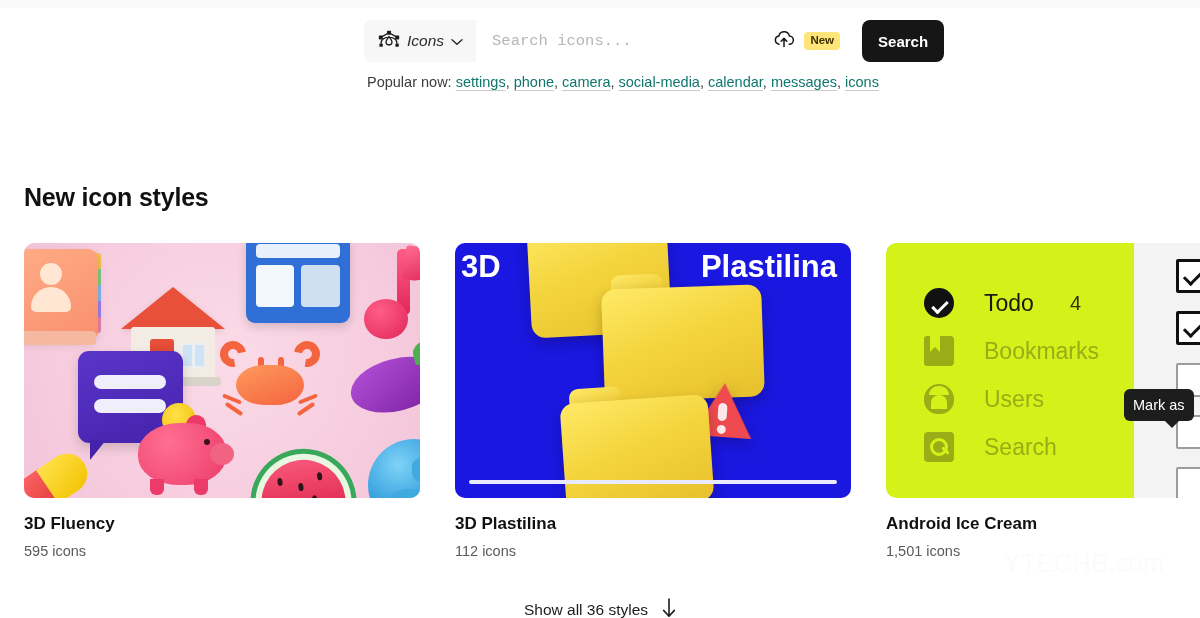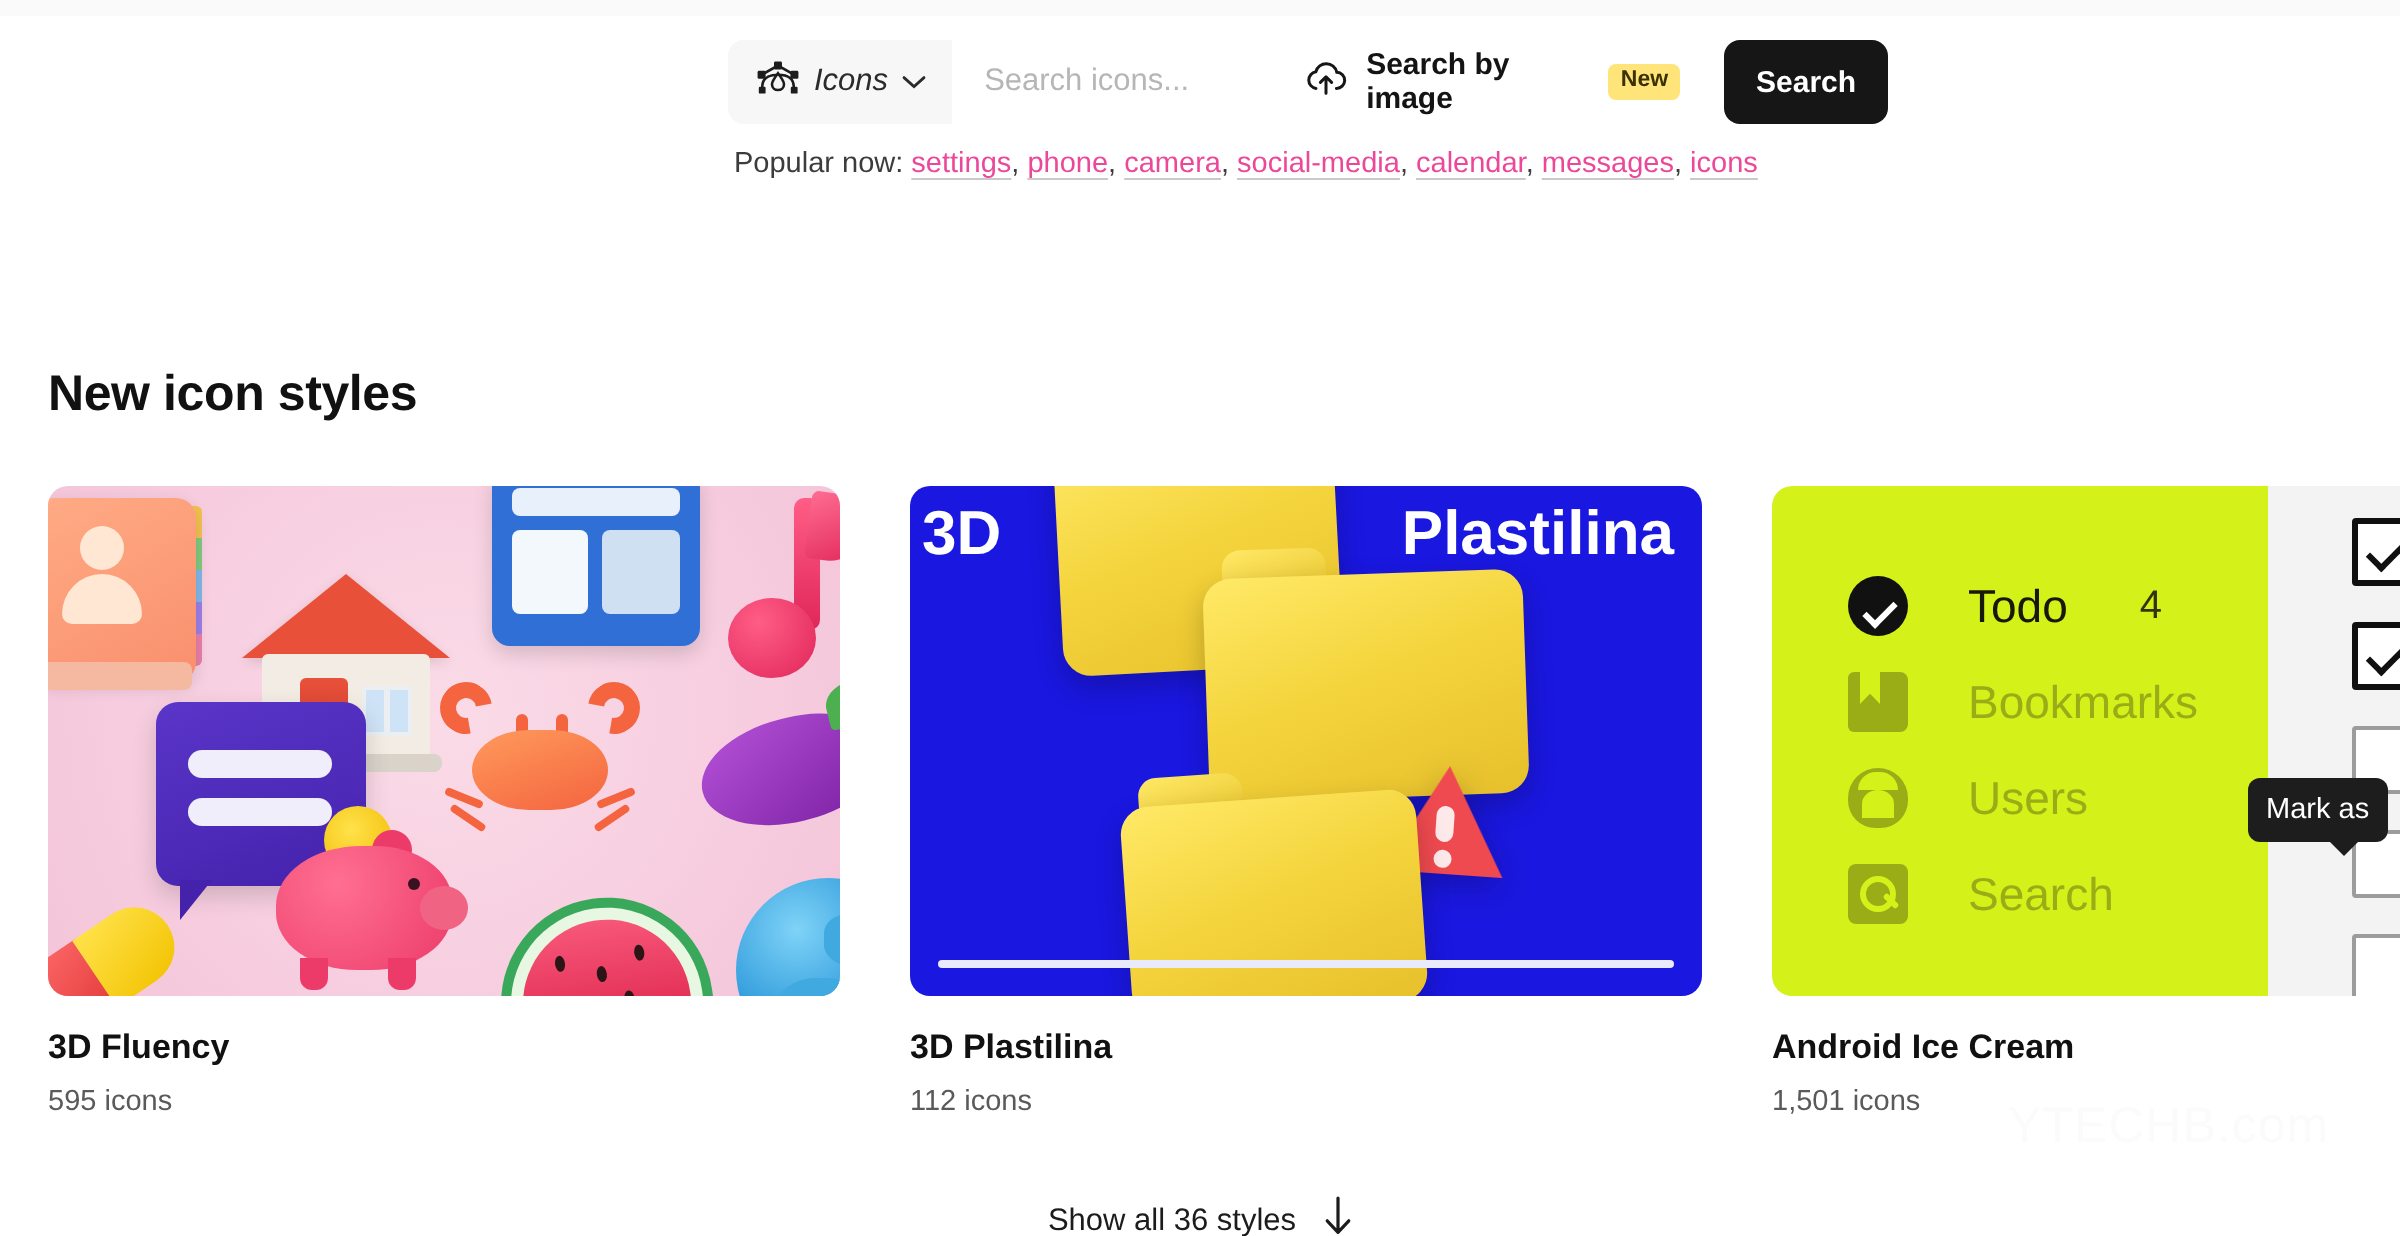--- a/index.html
+++ b/index.html
@@ -45,21 +45,21 @@
   .chev{ display:block; }
   .input-wrap{
     display:flex; align-items:center;
     height:42px;
     background:#ffffff;
     padding:0 0 0 14px;
     width:378px;
   }
   .search-input{
     border:0; outline:0; background:transparent;
-    font-family:Liberation Sans, sans-serif;
+    font-family:Liberation Mono, monospace;
     font-size:15.5px; color:#1d4ed8;
     width:158px; height:40px;
   }
   .search-input::placeholder{ color:#b6b6b6; }
   .by-image{
     display:flex; align-items:center; gap:9px;
     height:42px;
     padding:0 14px 0 4px;
     margin-left:auto;
     cursor:pointer; user-select:none;
@@ -80,21 +80,21 @@
     cursor:pointer;
   }
 
   
   .popular{
     position:absolute; top:74px; left:367px;
     font-size:14.5px; color:#3c3c3c; white-space:nowrap;
   }
   .popular .plabel{ color:#3c3c3c; }
   .popular a{
-    color:#ec4899; text-decoration:underline;
+    color:#0f766e; text-decoration:underline;
     text-decoration-color:#c9c9c9;
     text-underline-offset:3px;
   }
   .popular .sep{ color:#3c3c3c; }
 
   
   .section-title{
     position:absolute; top:183px; left:24px;
     font-size:25px; font-weight:bold; color:#111;
     letter-spacing:-0.2px;
@@ -464,21 +464,20 @@
 
     <div class="input-wrap">
       <input class="search-input" type="text" placeholder="Search icons..." style="">
       <div class="by-image">
         <span>
           <svg width="22" height="18" viewBox="0 0 22 18" fill="none">
             <path d="M6 14.2 A4.2 4.2 0 0 1 5.9 5.9 A5.4 5.4 0 0 1 16.4 6.1 A3.9 3.9 0 0 1 16.2 14.2" stroke="#161616" stroke-width="1.5" fill="none" stroke-linecap="round"></path>
             <path d="M11 16.6 L11 8.6 M8.2 11.2 L11 8.4 L13.8 11.2" stroke="#161616" stroke-width="1.5" fill="none" stroke-linecap="round" stroke-linejoin="round"></path>
           </svg>
         </span>
-        <span class="bi-label">Search by image</span>
         <span class="badge-new">New</span>
       </div>
     </div>
   </div>
 
   <button class="search-btn">Search</button>
 </div>
 
 <div class="popular">
   <span class="plabel">Popular now:</span>

